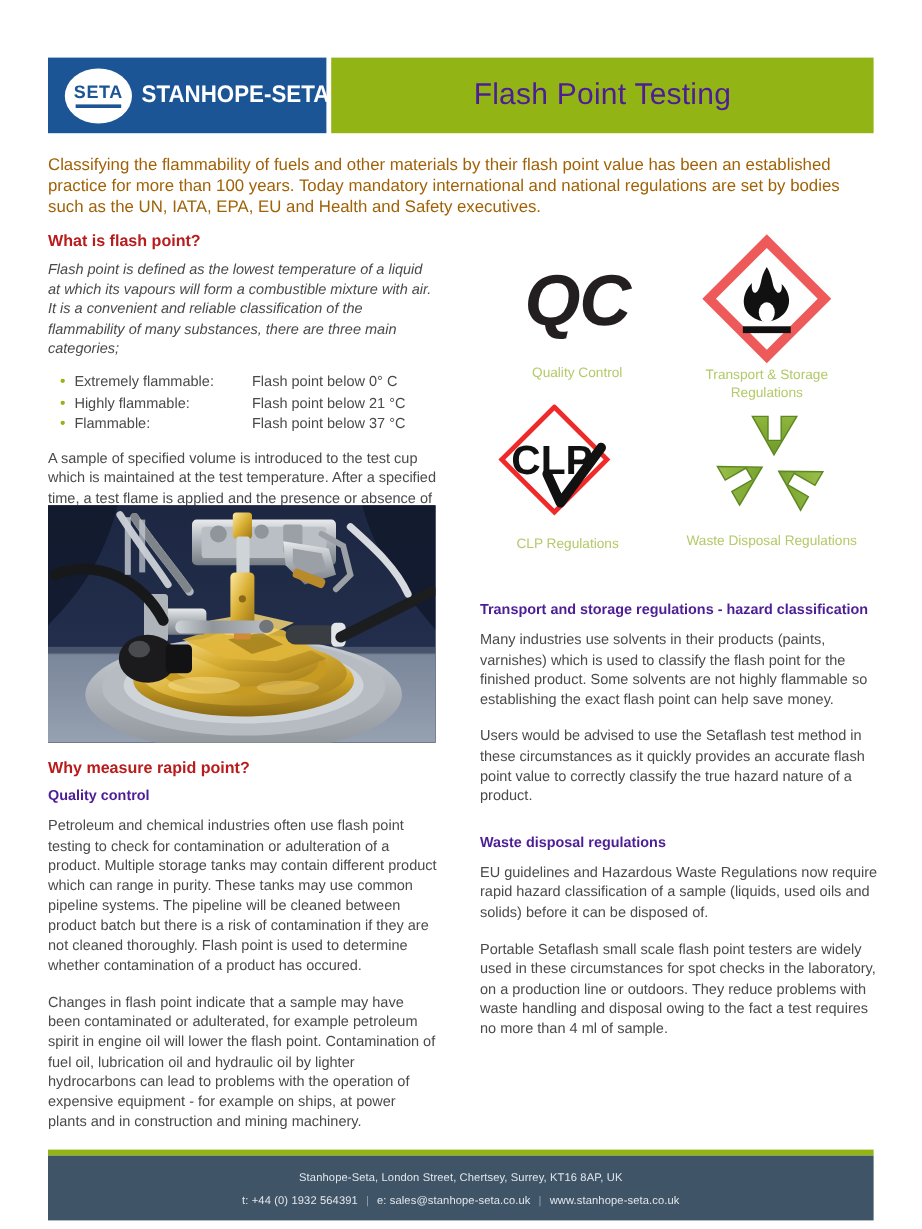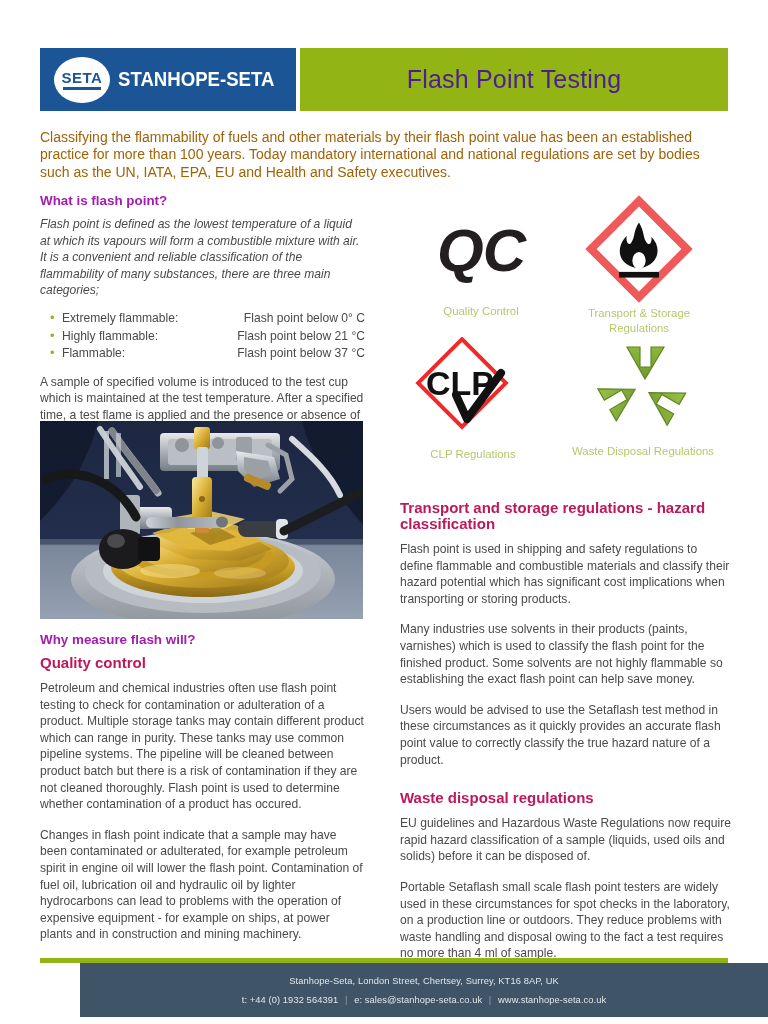--- a/index.html
+++ b/index.html
@@ -22,21 +22,21 @@
   
   .header {
     position: absolute;
     left: 40px;
     top: 48px;
     width: 688px;
     height: 63px;
     display: flex;
   }
   .logo-box {
-    width: 256px;
+    width: 232px;
     height: 63px;
     background: #1b5596;
     display: flex;
     align-items: center;
     padding-left: 14px;
     gap: 8px;
   }
   .logo-badge {
     width: 56px;
     height: 46px;
@@ -114,27 +114,27 @@
   .col-right-bottom {
     position: absolute;
     left: 400px;
     top: 500px;
     width: 332px;
   }
 
   h2.section-head {
     font-size: 13.4px;
     font-weight: bold;
-    color: #a21caf;
+    color: #b91c1c;
     margin-bottom: 8px;
   }
   h3.sub-head {
-    font-size: 15px;
+    font-size: 12px;
     font-weight: bold;
-    color: #be185d;
+    color: #4c1d95;
     margin-bottom: 9px;
     line-height: 16px;
   }
   p.body-text {
     font-size: 12.1px;
     line-height: 16.6px;
     color: #4a4a4c;
     margin-bottom: 14px;
   }
   p.body-text.tight { margin-bottom: 11px; font-style: italic; }
@@ -153,21 +153,21 @@
     margin-bottom: 1px;
   }
   .bullet {
     color: #93b415;
     width: 12px;
     flex: 0 0 12px;
     font-size: 13px;
     line-height: 16.6px;
   }
   .cat-label { width: 148px; flex: 0 0 148px; }
-  .cat-value { flex: 1; text-align: right; }
+  .cat-value { flex: 1; }
 
   
   .photo {
     position: absolute;
     left: 40px;
     top: 421px;
     width: 323px;
     height: 198px;
     overflow: hidden;
     background: #16203a;
@@ -228,21 +228,20 @@
     left: 40px;
     top: 963px;
     width: 688px;
     height: 54px;
     background: #3f5467;
     display: flex;
     flex-direction: column;
     align-items: center;
     justify-content: center;
     gap: 9px;
-    margin-left: 40px;
   }
   .footer-line {
     font-size: 9.3px;
     color: #e2e7eb;
     letter-spacing: 0.1px;
   }
   .footer-sep { color: #8fa0ae; padding: 0 4px; }
 </style>
 </head>
 <body>
@@ -461,29 +460,28 @@
 
       <rect x="64" y="10" width="5" height="48" fill="#c9ced4" opacity="0.8"></rect>
       <rect x="76" y="12" width="5" height="44" fill="#c9ced4" opacity="0.7"></rect>
 
       <ellipse cx="130" cy="150" rx="30" ry="7" fill="#ffe9a0" opacity="0.45"></ellipse>
       <ellipse cx="200" cy="152" rx="26" ry="6" fill="#ffe9a0" opacity="0.3"></ellipse>
     </svg>
   </div>
 
   <div class="col-left" style="top:632px;">
-    <h2 class="section-head">Why measure flash will?</h2>
+    <h2 class="section-head">Why measure rapid point?</h2>
     <h3 class="sub-head">Quality control</h3>
     <p class="body-text">Petroleum and chemical industries often use flash point testing to check for contamination or adulteration of a product. Multiple storage tanks may contain different product which can range in purity. These tanks may use common pipeline systems. The pipeline will be cleaned between product batch but there is a risk of contamination if they are not cleaned thoroughly. Flash point is used to determine whether contamination of a product has occured.</p>
     <p class="body-text">Changes in flash point indicate that a sample may have been contaminated or adulterated, for example petroleum spirit in engine oil will lower the flash point. Contamination of fuel oil, lubrication oil and hydraulic oil by lighter hydrocarbons can lead to problems with the operation of expensive equipment - for example on ships, at power plants and in construction and mining machinery.</p>
   </div>
 
   <div class="col-right-bottom">
     <h3 class="sub-head">Transport and storage regulations - hazard classification</h3>
-    <p class="body-text">Flash point is used in shipping and safety regulations to define flammable and combustible materials and classify their hazard potential which has significant cost implications when transporting or storing products.</p>
     <p class="body-text">Many industries use solvents in their products (paints, varnishes) which is used to classify the flash point for the finished product. Some solvents are not highly flammable so establishing the exact flash point can help save money.</p>
     <p class="body-text" style="margin-bottom:22px;">Users would be advised to use the Setaflash test method in these circumstances as it quickly provides an accurate flash point value to correctly classify the true hazard nature of a product.</p>
 
     <h3 class="sub-head">Waste disposal regulations</h3>
     <p class="body-text">EU guidelines and Hazardous Waste Regulations now require rapid hazard classification of a sample (liquids, used oils and solids) before it can be disposed of.</p>
     <p class="body-text">Portable Setaflash small scale flash point testers are widely used in these circumstances for spot checks in the laboratory, on a production line or outdoors. They reduce problems with waste handling and disposal owing to the fact a test requires no more than 4 ml of sample.</p>
   </div>
 
   <div class="footer-rule"></div>
   <div class="footer">

